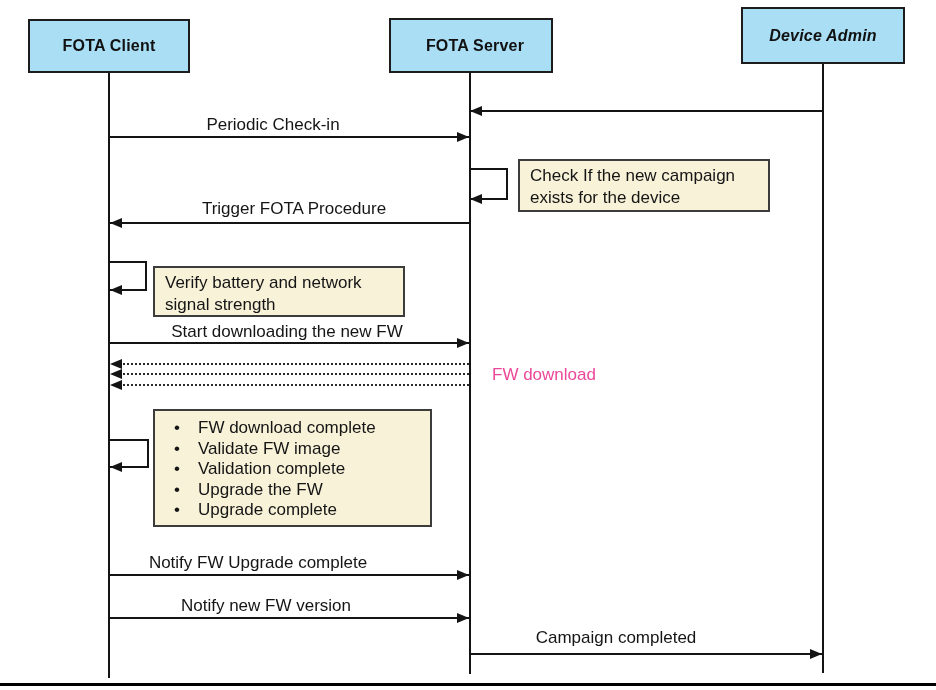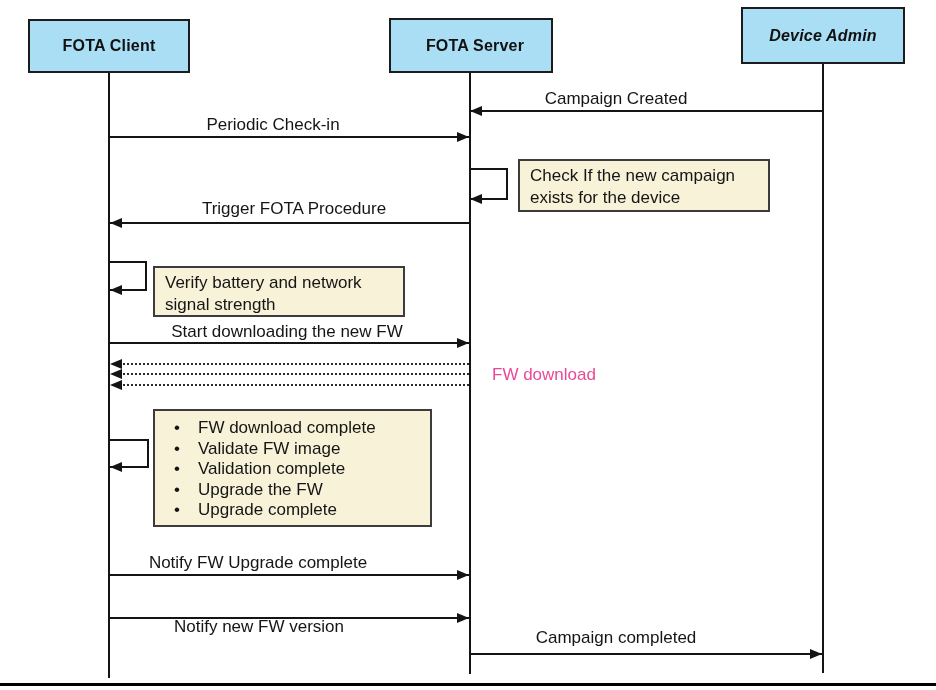--- a/index.html
+++ b/index.html
@@ -58,21 +58,20 @@
   <div class="actor actor-admin">
     <span>Device Admin</span>
   </div>
 
   <div class="lifeline ll-client"></div>
   <div class="lifeline ll-server"></div>
   <div class="lifeline ll-admin"></div>
 
   <div class="msg-line" style="left:470px; top:110px; width:352px;"></div>
   <div class="arrow left" style="left:470px; top:106px;"></div>
-  <span class="msg-label" style="left:616px; top:89px;">Campaign Created</span>
 
   <div class="msg-line" style="left:110px; top:136px; width:359px;"></div>
   <div class="arrow right" style="left:457px; top:132px;"></div>
   <span class="msg-label" style="left:273px; top:115px;">Periodic Check-in</span>
 
   <div class="loop" style="left:470px; top:168px; width:38px; height:32px;"></div>
   <div class="arrow left" style="left:470px; top:194px;"></div>
   <div class="note" style="left:518px; top:159px; width:252px; height:53px;">
     <div>Check If the new campaign</div>
     <div>exists for the device</div>
@@ -125,21 +124,21 @@
       <span>Upgrade complete</span>
     </div>
   </div>
 
   <div class="msg-line" style="left:110px; top:574px; width:359px;"></div>
   <div class="arrow right" style="left:457px; top:570px;"></div>
   <span class="msg-label" style="left:258px; top:553px;">Notify FW Upgrade complete</span>
 
   <div class="msg-line" style="left:110px; top:617px; width:359px;"></div>
   <div class="arrow right" style="left:457px; top:613px;"></div>
-  <span class="msg-label" style="left:259px; top:596px;margin-top:21px;">Notify new FW version</span>
+  <span class="msg-label" style="left:266px; top:596px;">Notify new FW version</span>
 
   <div class="msg-line" style="left:470px; top:653px; width:352px;"></div>
   <div class="arrow right" style="left:810px; top:649px;"></div>
   <span class="msg-label" style="left:616px; top:628px;">Campaign completed</span>
 
   <div class="bottom-rule"></div>
 
 </div>
 
 </body></html>

